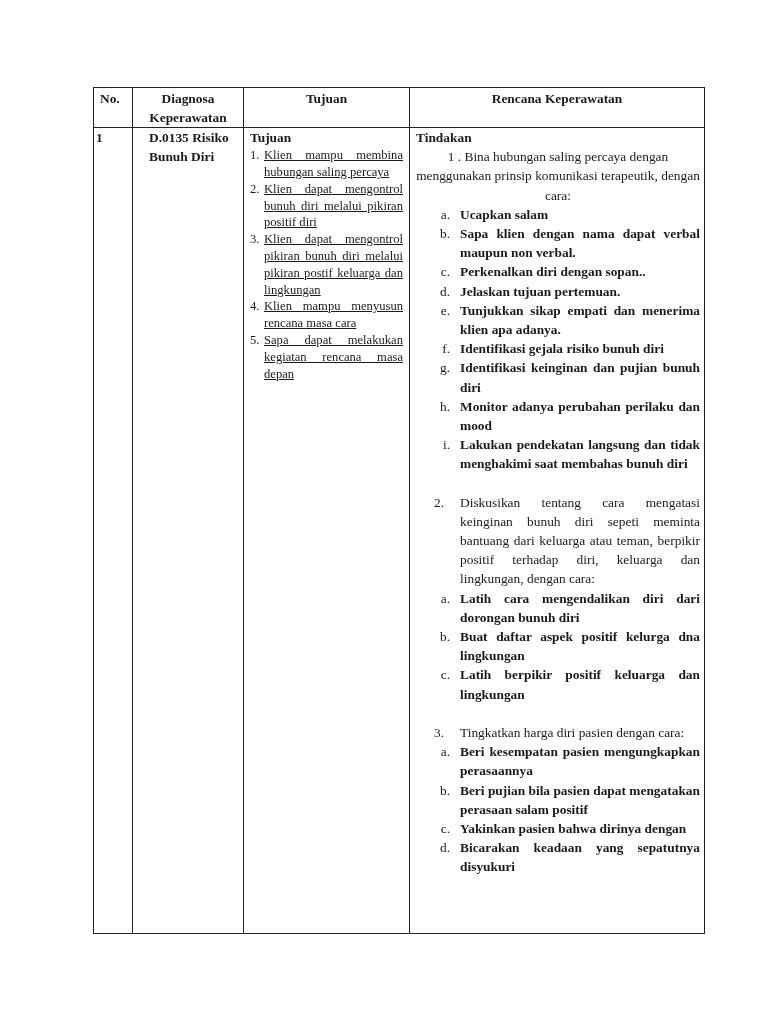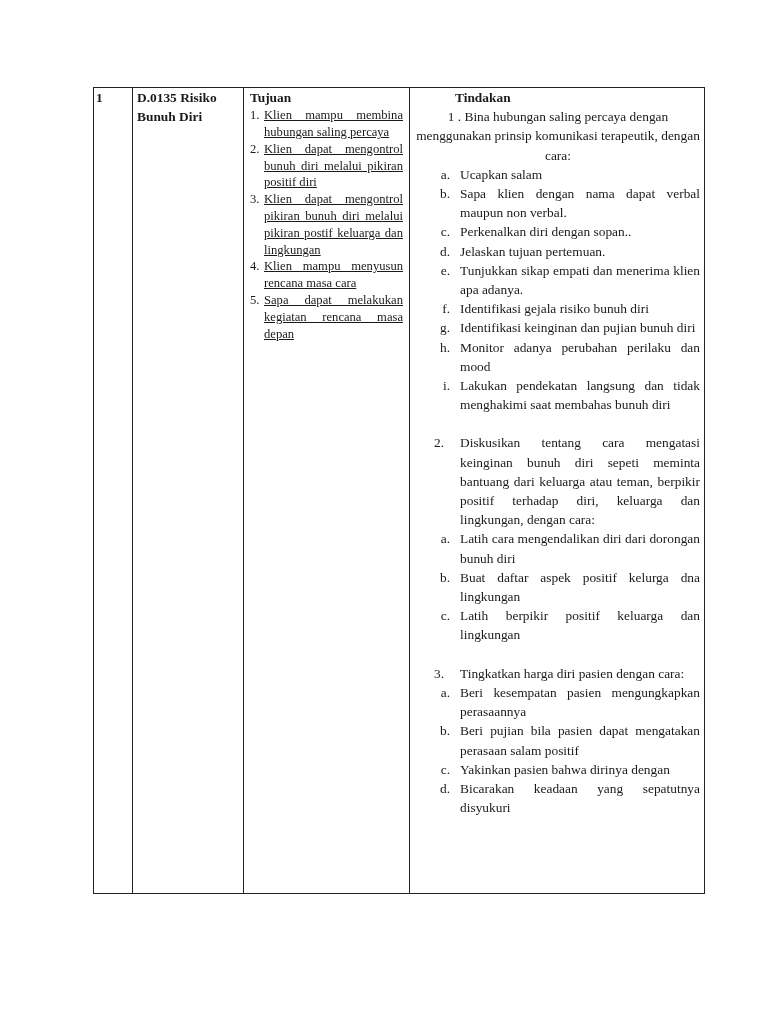--- a/index.html
+++ b/index.html
@@ -15,45 +15,51 @@
   td.body-row { height:805px; }
   .bold { font-weight:bold; }
   
   .tj-title { font-weight:bold; margin-top:0px; }
   .tj-list { margin:0; padding:0; list-style:none; font-size:12.6px; line-height:16.8px; }
   .tj-list li { display:flex; }
   .tj-list .num { width:14px; flex:none; }
   .tj-list .txt { text-align:justify; text-align-last:left; flex:1;text-decoration:underline; }
   
   .rk { padding-right:4px; }
-  .rk-title { font-weight:bold;margin-left:39px; }
+  .rk-title { font-weight:bold; }
   .rk-intro { text-align:center; }
   .sub { margin:0; padding:0; list-style:none; }
   .sub li { display:flex; }
   .sub .lt { width:44px; flex:none; text-align:right; padding-right:10px; box-sizing:border-box; }
-  .sub .tx { flex:1; text-align:justify; text-align-last:left; }
+  .sub .tx { flex:1; text-align:justify; text-align-last:left;font-weight:bold; }
   .step { display:flex; margin-top:19px; }
   .step .sn { width:44px; flex:none; text-align:right; padding-right:16px; box-sizing:border-box; }
   .step .st { flex:1; text-align:justify; text-align-last:left; }
 </style>
 </head>
 <body>
 
 <div class="page">
   <table class="care">
     <colgroup>
         <col class="c1">
         <col class="c2">
         <col class="c3">
         <col class="c4">
       </colgroup>
     <tbody>
+        <tr>
+      <th class="no">No.</th>
+      <th>Diagnosa Keperawatan</th>
+      <th>Tujuan</th>
+      <th>Rencana Keperawatan</th>
+    </tr>
     <tr>
       <td class="body-row bold" style="padding-left:2px;">1</td>
-      <td class="body-row bold" style="padding-left:4px;">D.0135 Risiko Bunuh Diri</td>
+      <td class="body-row bold" style="padding-left:16px;">D.0135 Risiko Bunuh Diri</td>
       <td class="body-row" style="padding-left:6px;padding-right:6px;">
         <div class="tj-title">Tujuan</div>
         <ul class="tj-list">
           <li>
                 <span class="num">1.</span>
                 <span class="txt">Klien mampu membina hubungan saling percaya</span>
               </li>
           <li>
                 <span class="num">2.</span>
                 <span class="txt">Klien dapat mengontrol bunuh diri melalui pikiran positif diri</span>

